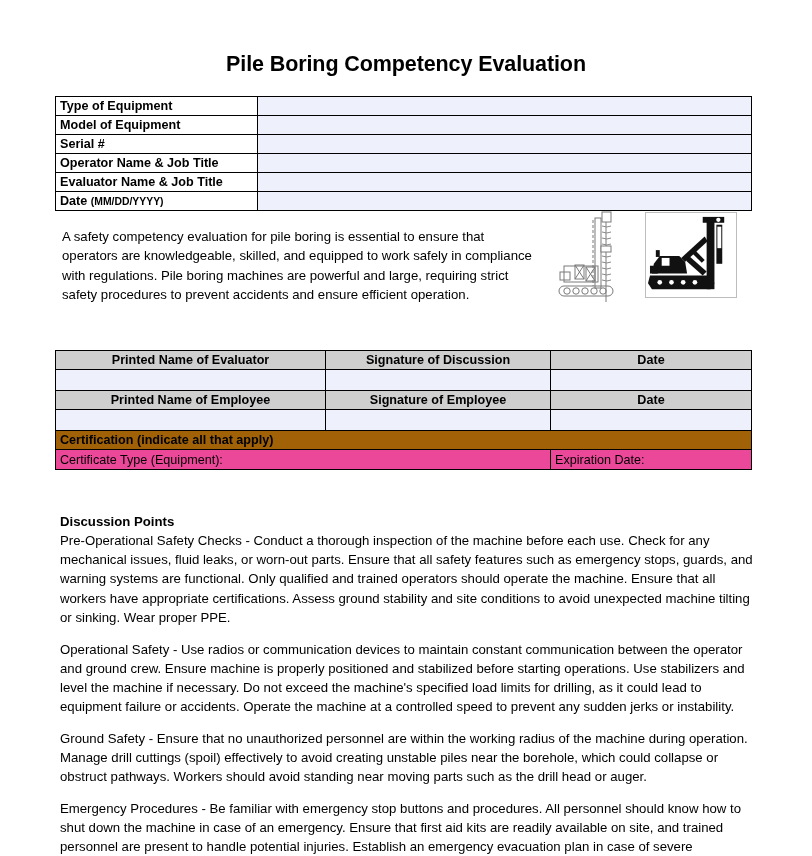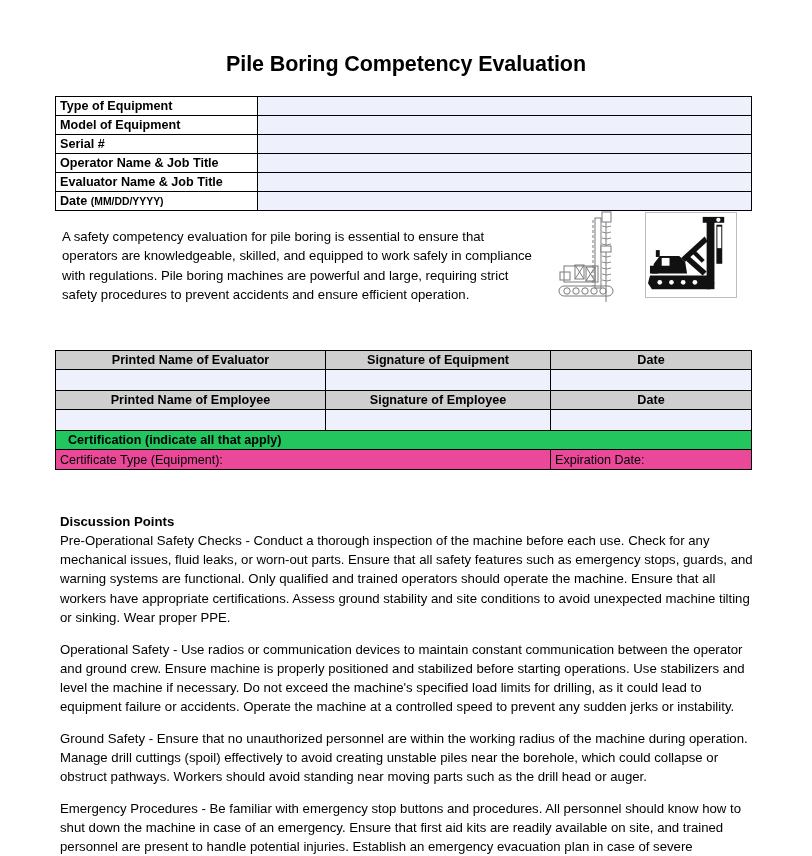--- a/index.html
+++ b/index.html
@@ -128,24 +128,24 @@
     font-weight: bold;
     text-align: center;
     height: 18px;
     line-height: 17px;
   }
   .sig-table td.blank {
     background: #eef0fb;
     height: 20px;
   }
   .sig-table td.cert-bar {
-    background: #22c55e;
+    background: #a16207;
     font-weight: bold;
     height: 18px;
-    padding-left: 12px;
+    padding-left: 4px;
     line-height: 17px;
   }
   .sig-table td.cert-field {
     background: #ec4899;
     height: 19px;
     padding-left: 4px;
     font-weight: normal;
     line-height: 18px;
   }
   .col-a { width: 270px; }
@@ -272,21 +272,21 @@
 
   <table class="sig-table">
     <colgroup>
       <col class="col-a">
         <col class="col-b">
         <col>
     </colgroup>
     <tbody>
       <tr>
         <td class="hdr">Printed Name of Evaluator</td>
-        <td class="hdr">Signature of Equipment</td>
+        <td class="hdr">Signature of Discussion</td>
         <td class="hdr">Date</td>
       </tr>
       <tr>
         <td class="blank"></td>
         <td class="blank"></td>
         <td class="blank"></td>
       </tr>
       <tr>
         <td class="hdr">Printed Name of Employee</td>
         <td class="hdr">Signature of Employee</td>

